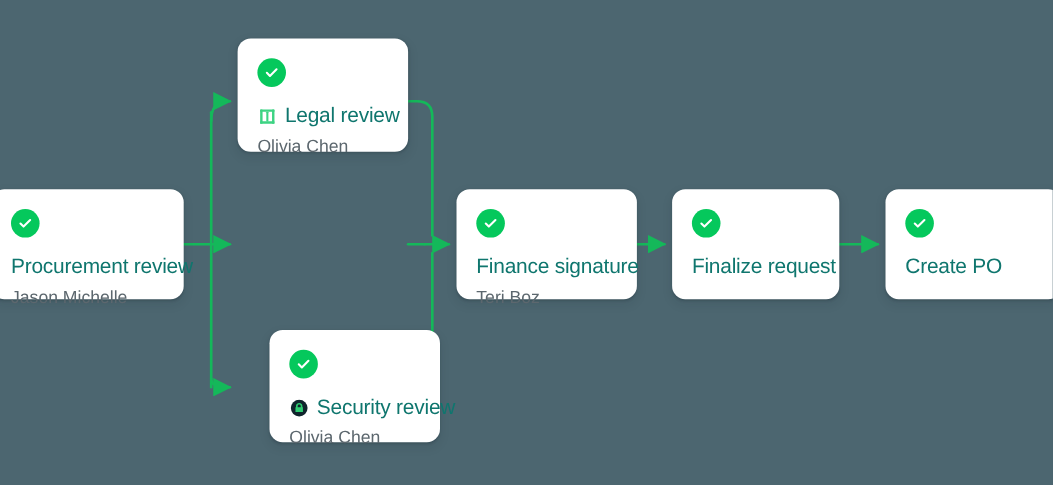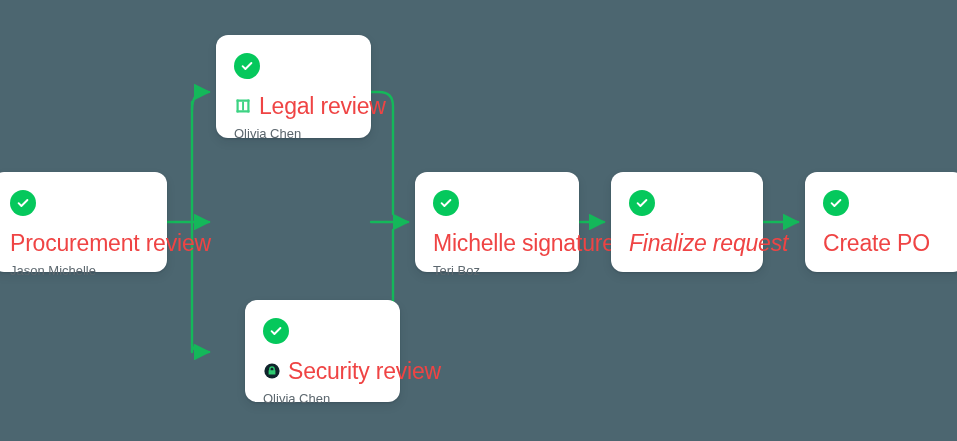--- a/index.html
+++ b/index.html
@@ -68,30 +68,30 @@
     width: 18px;
     height: 18px;
     flex: 0 0 auto;
     display: flex;
     align-items: center;
     justify-content: center;
   }
   .node-badge svg { display: block; }
 
   .node-title {
-    font-size: 23px;
+    font-size: 19px;
     line-height: 22px;
-    color: #ef4444;
+    color: #0f766e;
     font-weight: 400;
     letter-spacing: -0.2px;
     white-space: nowrap;
   }
 
   .node-assignee {
-    font-size: 13px;
+    font-size: 16px;
     line-height: 16px;
     color: #5c676e;
     margin-top: 9px;
     white-space: nowrap;
   }
 
   .node.no-assignee .node-titlerow { margin-top: 16px; align-items: flex-end; }
 </style>
 </head>
 <body>
@@ -189,26 +189,26 @@
     <div class="node-assignee">Olivia Chen</div>
   </div>
 
   <div class="node" style="left:415px; top:172px; width:164px; height:100px;">
     <div class="node-status">
       <svg width="16" height="16" viewBox="0 0 16 16">
         <path d="M3.6 8.2 L6.4 11 L12.4 5" fill="none" stroke="#ffffff" stroke-width="1.9" stroke-linecap="round" stroke-linejoin="round"></path>
       </svg>
     </div>
     <div class="node-titlerow">
-      <span class="node-title">Michelle signature</span>
+      <span class="node-title">Finance signature</span>
     </div>
     <div class="node-assignee">Teri Boz</div>
   </div>
 
-  <div class="node" style="left:611px; top:172px; width:152px; height:100px;font-style:italic;">
+  <div class="node" style="left:611px; top:172px; width:152px; height:100px;">
     <div class="node-status">
       <svg width="16" height="16" viewBox="0 0 16 16">
         <path d="M3.6 8.2 L6.4 11 L12.4 5" fill="none" stroke="#ffffff" stroke-width="1.9" stroke-linecap="round" stroke-linejoin="round"></path>
       </svg>
     </div>
     <div class="node-titlerow">
       <span class="node-title">Finalize request</span>
     </div>
   </div>
 

